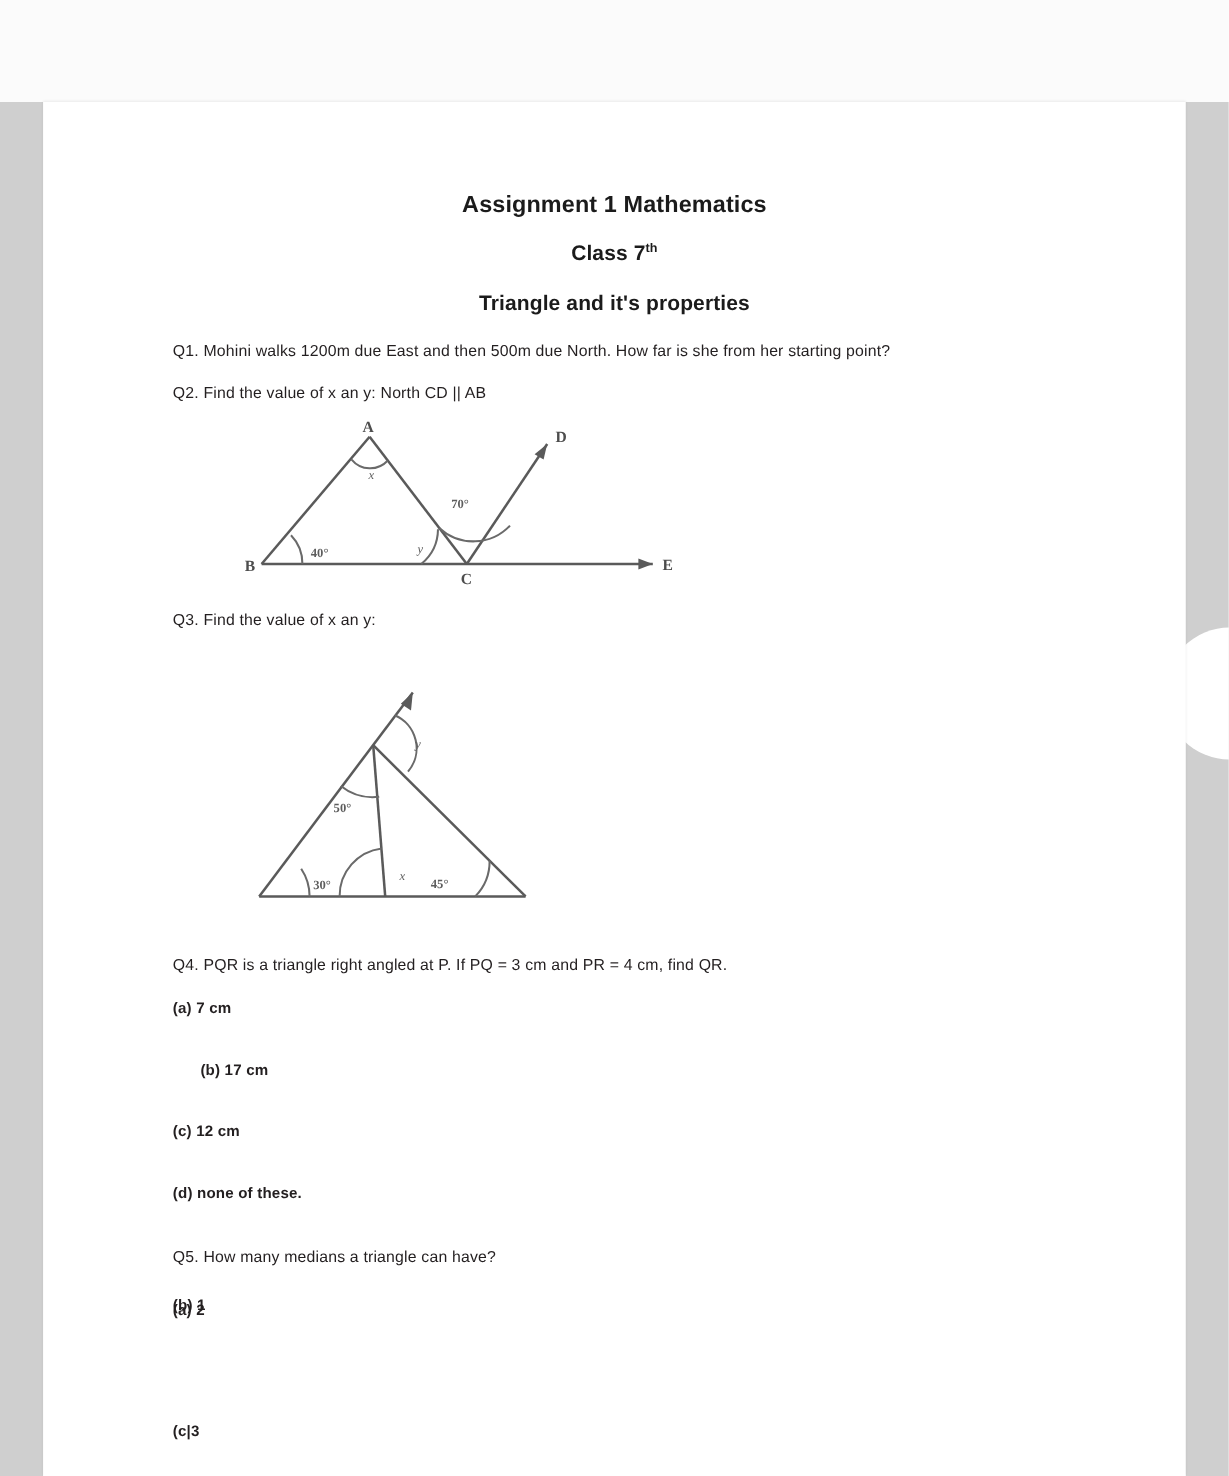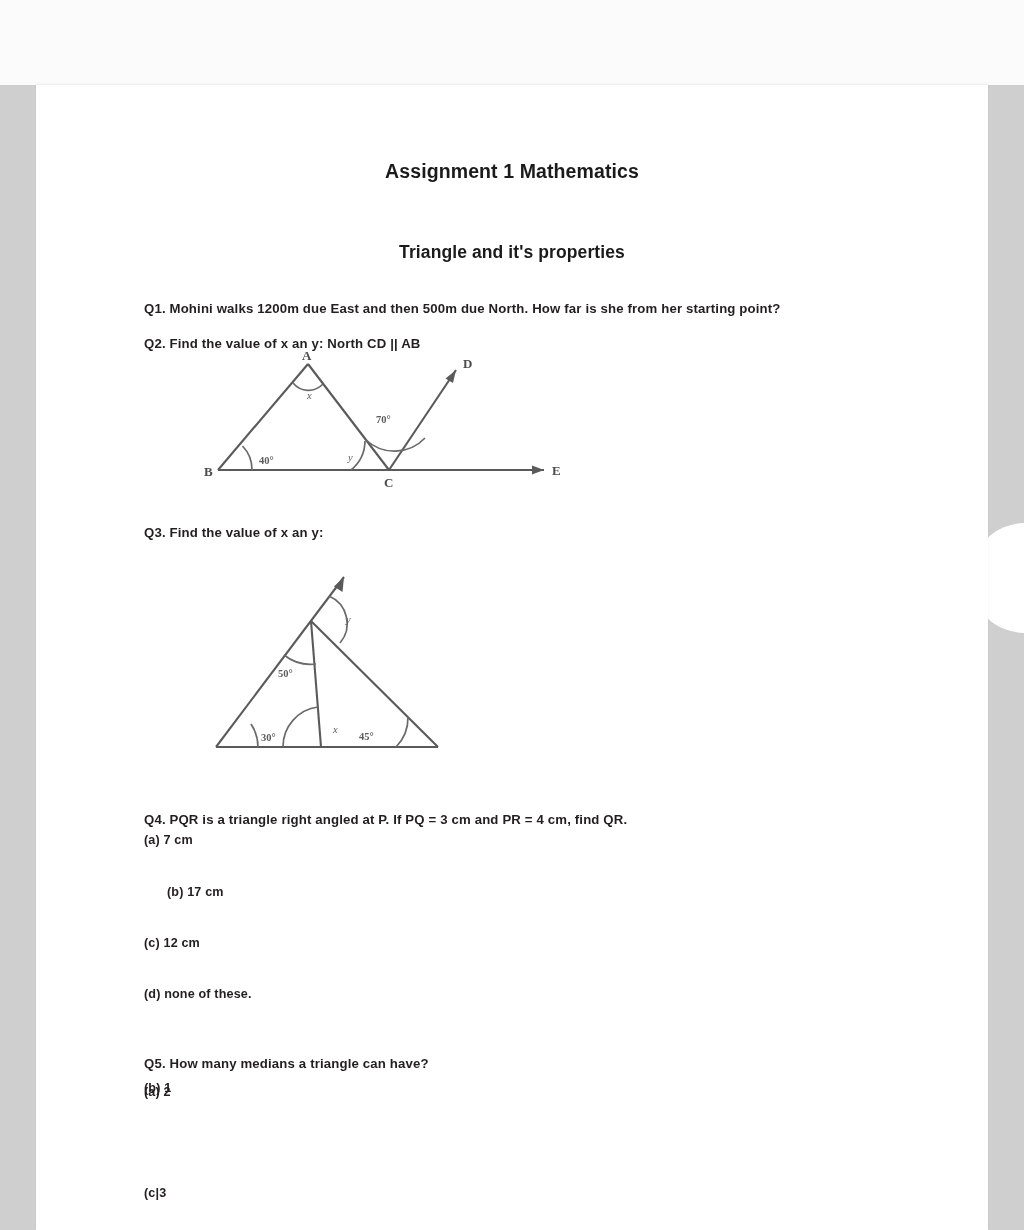--- a/index.html
+++ b/index.html
@@ -68,24 +68,23 @@
   #title-main { top: 75px;  font-size: 19.5px; }
   #title-class { top: 116px; font-size: 17.5px; }
   #title-topic { top: 157px; font-size: 17.5px; }
   #title-class sup { font-size: 10.5px; vertical-align: super; }
 
   .qline {
     position: absolute;
     left: 108px;
     color: #231f20;
     font-size: 13.2px;
-    font-weight: 700;
+    font-weight: 400;
     letter-spacing: .15px;
     white-space: nowrap;
-    margin-top: 16px;
   }
   .opt {
     position: absolute;
     left: 108px;
     color: #231f20;
     font-size: 12.6px;
     font-weight: 700;
     letter-spacing: .15px;
     white-space: nowrap;
   }
@@ -125,20 +124,23 @@
 
   <div id="side-left"></div>
   <div id="side-right"></div>
   <div id="right-blob"></div>
 
   <div id="page">
     <div class="doc">
 
       <div class="title" id="title-main">Assignment 1 Mathematics</div>
 
+      <div class="title" id="title-class">
+        <span>Class 7</span><sup>th</sup>
+      </div>
 
       <div class="title" id="title-topic">Triangle and it's properties</div>
 
       <div class="qline" id="q1">Q1. Mohini walks 1200m due East and then 500m due North. How far is she from her starting point?</div>
 
       <div class="qline" id="q2">Q2. Find the value of x an y: North CD || AB</div>
 
       <div class="figure" id="fig1">
         <svg width="420" height="145" viewBox="0 0 420 145">
 

